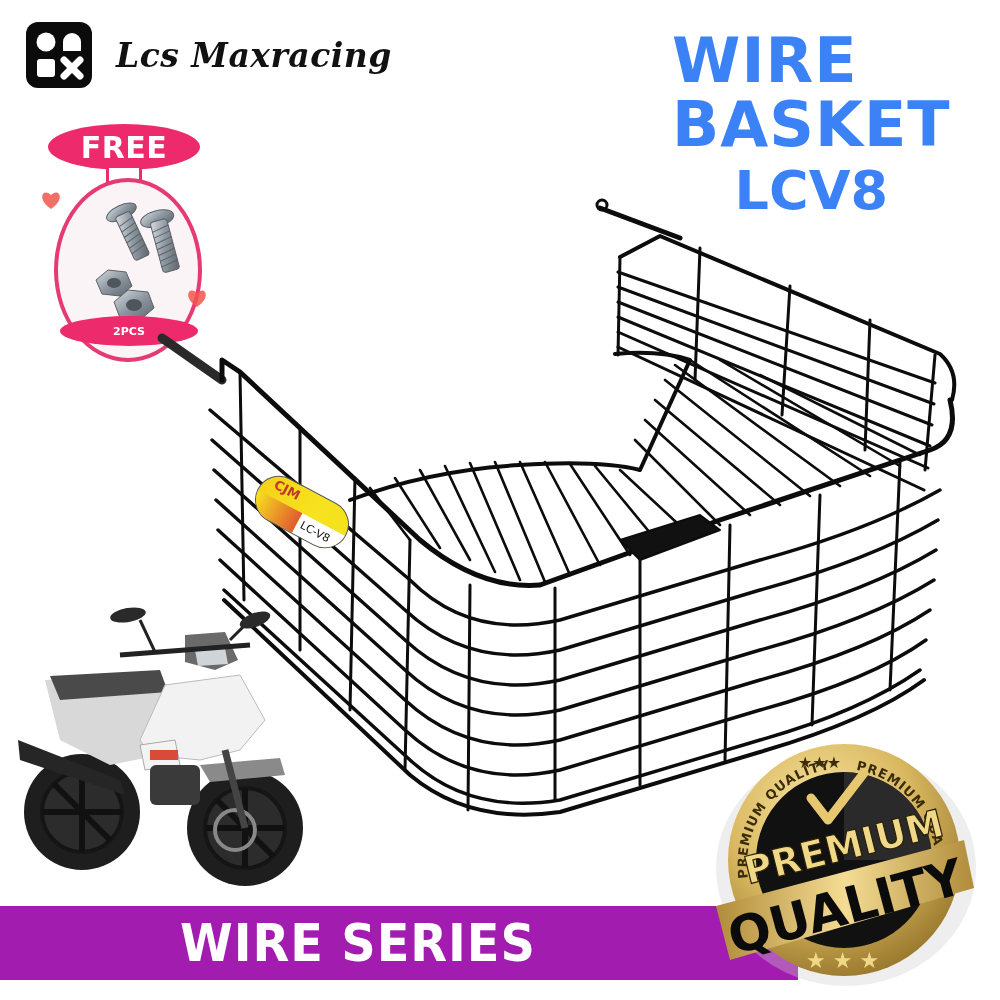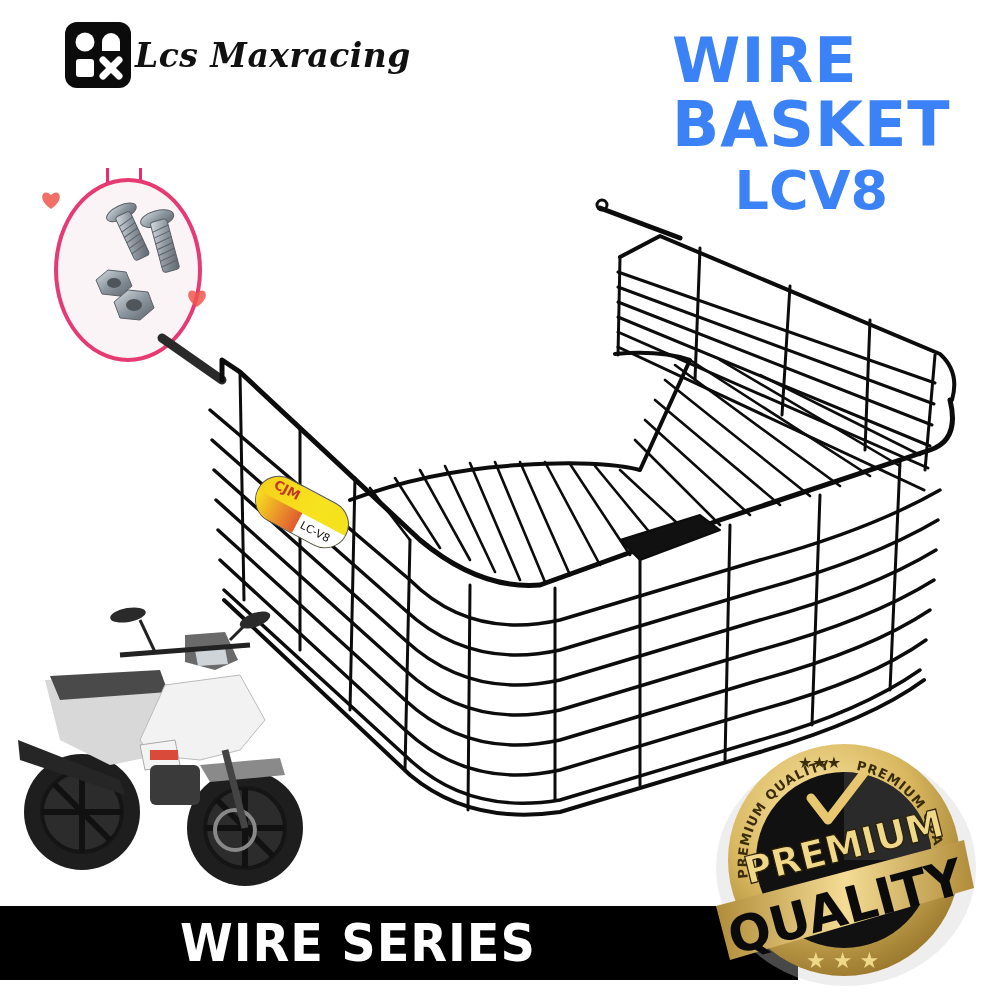--- a/index.html
+++ b/index.html
@@ -1,20 +1,20 @@
 <!DOCTYPE html>
 <html><head>
 <meta charset="utf-8">
 <style>
   * { box-sizing: border-box; margin: 0; padding: 0; }
   html, body { width: 1000px; height: 1000px; background: #ffffff; overflow: hidden; }
   body { position: relative; font-family: "DejaVu Sans", sans-serif; }
 
   
-  .brand { position: absolute; left: 26px; top: 22px; display: flex; align-items: center; gap: 4px; margin-left: 39px; }
+  .brand { position: absolute; left: 26px; top: 22px; display: flex; align-items: center; gap: 24px; }
   .brand-logo { width: 66px; height: 66px; }
   .brand-name { font-family: "DejaVu Serif", serif; font-size: 33px; font-weight: bold; color: #111; letter-spacing: 0.5px; font-style: italic; }
 
   
   .title { position: absolute; left: 672px; top: 30px; font-family: "DejaVu Sans", sans-serif; font-weight: bold; color: #3b82f6; line-height: 1; }
   .title .l1 { font-size: 62px; letter-spacing: 1px; display: block; }
   .title .l2 { font-size: 62px; letter-spacing: 1px; display: block; margin-top: 2px; }
   .title .l3 { font-size: 54px; display: block; margin-top: 8px; text-align: center; }
 
   
@@ -22,21 +22,21 @@
   .free-pill { position: absolute; left: 8px; top: 6px; width: 152px; height: 46px; border-radius: 50%; background: #ec2a6c; display: flex; align-items: center; justify-content: center; color: #fff; font-weight: bold; font-size: 30px; letter-spacing: 0.5px; }
   .free-neck { position: absolute; left: 66px; top: 50px; width: 36px; height: 14px; background: #fff; border-left: 3px solid #ec2a6c; border-right: 3px solid #ec2a6c; }
   .free-oval { position: absolute; left: 14px; top: 60px; width: 148px; height: 184px; border-radius: 50%; border: 4px solid #e63a72; background: #fbf4f6; overflow: hidden; }
   .free-pcs { position: absolute; left: 20px; top: 198px; width: 138px; height: 30px; border-radius: 50%; background: #ec2a6c; color: #fff; font-size: 11px; font-weight: bold; display: flex; align-items: center; justify-content: center; }
   .heart { position: absolute; width: 22px; height: 20px; }
 
   
   .stage { position: absolute; left: 0; top: 0; width: 1000px; height: 1000px; }
 
   
-  .series-bar { position: absolute; left: 0; top: 906px; width: 798px; height: 74px; background: #000000; display: flex; align-items: center; justify-content: flex-start; padding-left: 180px; }
+  .series-bar { position: absolute; left: 0; top: 906px; width: 798px; height: 74px; background: #a21caf; display: flex; align-items: center; justify-content: flex-start; padding-left: 180px; }
   .series-text { color: #fff; font-weight: bold; font-size: 52px; letter-spacing: 1px; font-family: "DejaVu Sans", sans-serif; transform: scaleX(0.92); transform-origin: left center; }
 
   
   .seal { position: absolute; left: 706px; top: 728px; width: 270px; height: 262px; }
 
   
   .tag { position: absolute; }
 </style>
 </head>
 <body>
@@ -54,20 +54,21 @@
     <span class="brand-name">Lcs Maxracing</span>
   </div>
 
   <div class="title">
     <span class="l1">WIRE</span>
     <span class="l2">BASKET</span>
     <span class="l3">LCV8</span>
   </div>
 
   <div class="free-badge">
+    <div class="free-pill">FREE</div>
     <div class="free-neck"></div>
     <div class="free-oval">
       <svg width="148" height="184" viewBox="0 0 148 184">
         <defs>
           <linearGradient id="steel" x1="0" y1="0" x2="1" y2="1">
             <stop offset="0" stop-color="#d7dde2"></stop>
             <stop offset="0.5" stop-color="#8d979f"></stop>
             <stop offset="1" stop-color="#5e666d"></stop>
           </linearGradient>
         </defs>
@@ -103,20 +104,21 @@
           <polygon points="0,10 12,0 30,2 36,16 24,26 6,24" fill="url(#steel)" stroke="#5a6167"></polygon>
           <ellipse cx="18" cy="13" rx="7" ry="5" fill="#4e555b"></ellipse>
         </g>
 
         <g transform="translate(56,108)">
           <polygon points="0,12 14,0 34,2 40,18 26,30 6,28" fill="url(#steel)" stroke="#5a6167"></polygon>
           <ellipse cx="20" cy="15" rx="8" ry="6" fill="#4e555b"></ellipse>
         </g>
       </svg>
     </div>
+    <div class="free-pcs">2PCS</div>
     <svg class="heart" style="left:0;top:72px;" viewBox="0 0 22 20">
       <path d="M11 19 C-4 9 3 -3 11 5 C19 -3 26 9 11 19Z" fill="#f0564e" opacity="0.85"></path>
     </svg>
     <svg class="heart" style="left:146px;top:170px;" viewBox="0 0 22 20">
       <path d="M11 19 C-4 9 3 -3 11 5 C19 -3 26 9 11 19Z" fill="#f0564e" opacity="0.85"></path>
     </svg>
   </div>
 
   <svg style="position:absolute;left:0;top:0;" width="1000" height="1000" viewBox="0 0 1000 1000">
     <g fill="none" stroke="#0c0c0c" stroke-linecap="round" stroke-linejoin="round">

